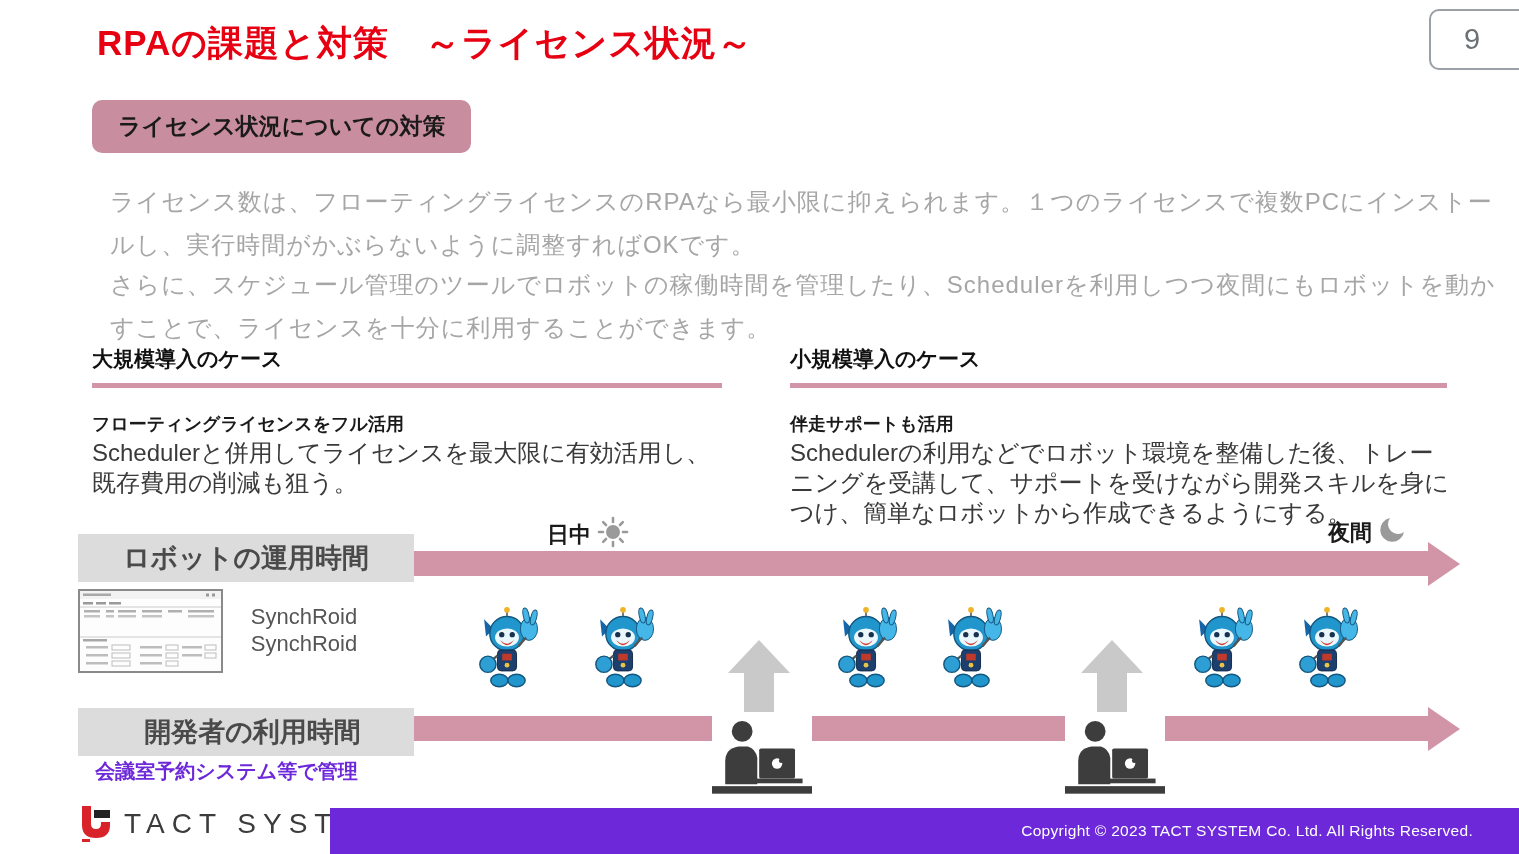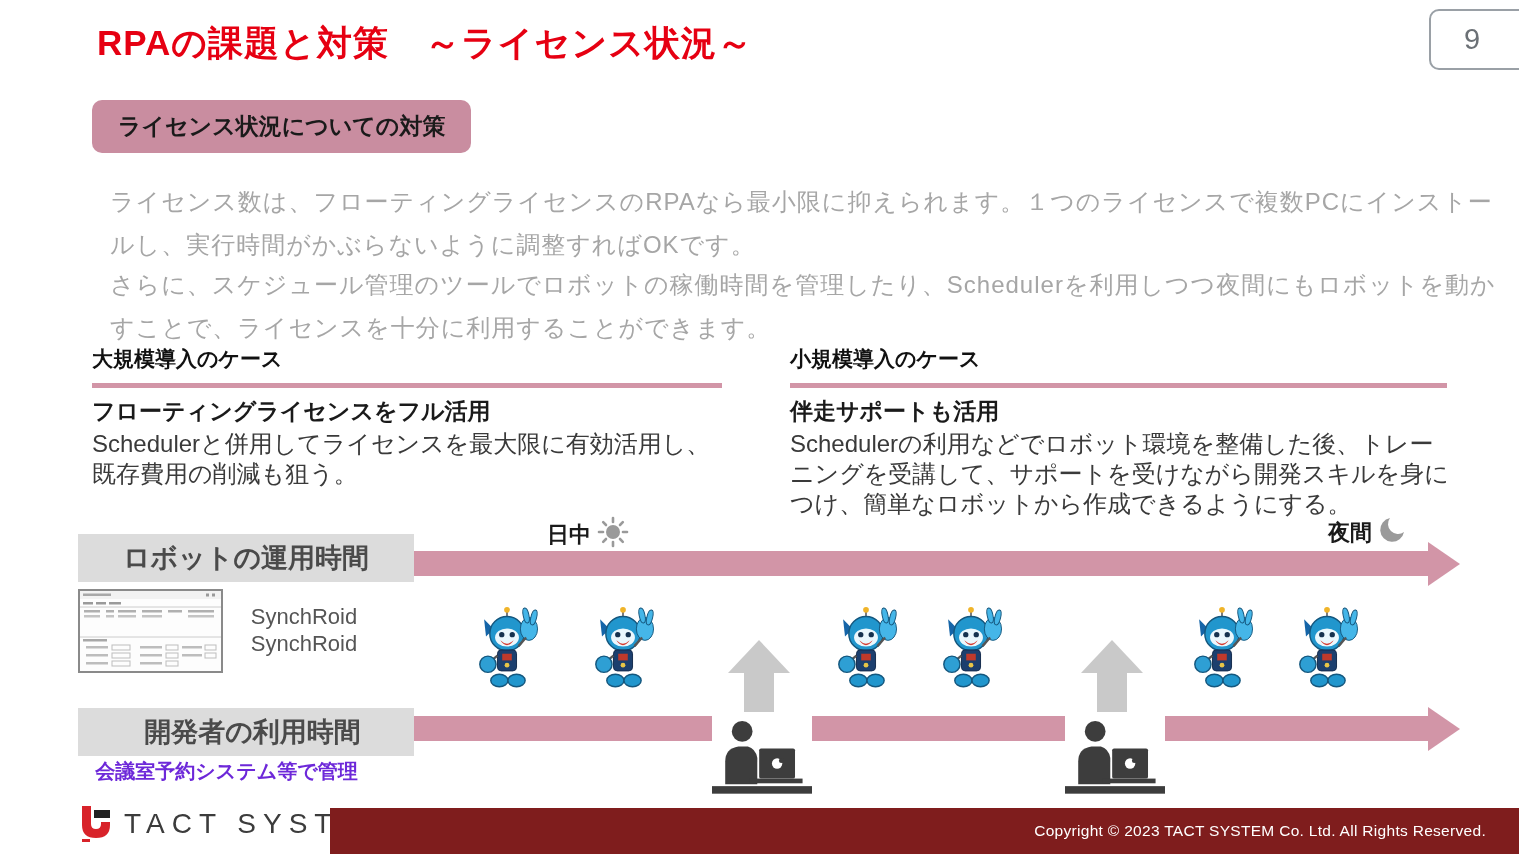--- a/index.html
+++ b/index.html
@@ -39,21 +39,21 @@
   .intro-p1 { top:180px; }
   .intro-p2 { top:263px; }
   
   .col { position:absolute; top:345px; }
   .col-left  { left:92px;  width:640px; }
   .col-right { left:790px; width:660px; }
   .col-header { font-size:21px; font-weight:bold; color:#111111; }
   .col-rule { height:5px; background:#d295a7; margin-top:10px; }
   .col-rule-left  { width:630px; }
   .col-rule-right { width:657px; }
-  .col-subhead { margin-top:8px; font-size:23px; font-weight:bold; color:#1a1a1a; }
+  .col-subhead { margin-top:24px; font-size:18px; font-weight:bold; color:#1a1a1a; }
   .col-body { margin-top:2px; font-size:24px; color:#3a3a3a; line-height:30px; }
   
   .time-label {
     position:absolute; font-size:22px; font-weight:bold; color:#1a1a1a;
     display:flex; align-items:center; gap:6px;
   }
   .daytime { left:547px; top:516px; }
   .night   { left:1328px; top:516px; }
   .h-arrow-shaft {
     position:absolute; left:370px; width:1060px; height:25px; background:#d295a7;
@@ -100,22 +100,22 @@
   
   .logo {
     position:absolute; left:78px; top:804px; height:40px;
     display:flex; align-items:center; gap:10px;
   }
   .logo-text {
     font-size:28px; color:#3c3c3c; letter-spacing:7px; white-space:nowrap;
   }
   .copy-bar {
     position:absolute; left:330px; top:808px; width:1189px; height:46px;
-    background:#7f1d1d; display:flex; align-items:center; justify-content:flex-end;
-    padding-right:33px;
+    background:#6d28d9; display:flex; align-items:center; justify-content:flex-end;
+    padding-right:46px;
   }
   .copy-text { font-size:15.5px; color:#ffffff; letter-spacing:0.3px; }
 </style>
 </head>
 <body>
 
 <div class="slide">
 
   <div class="title">RPAの課題と対策　～ライセンス状況～</div>
   <div class="page-box">

